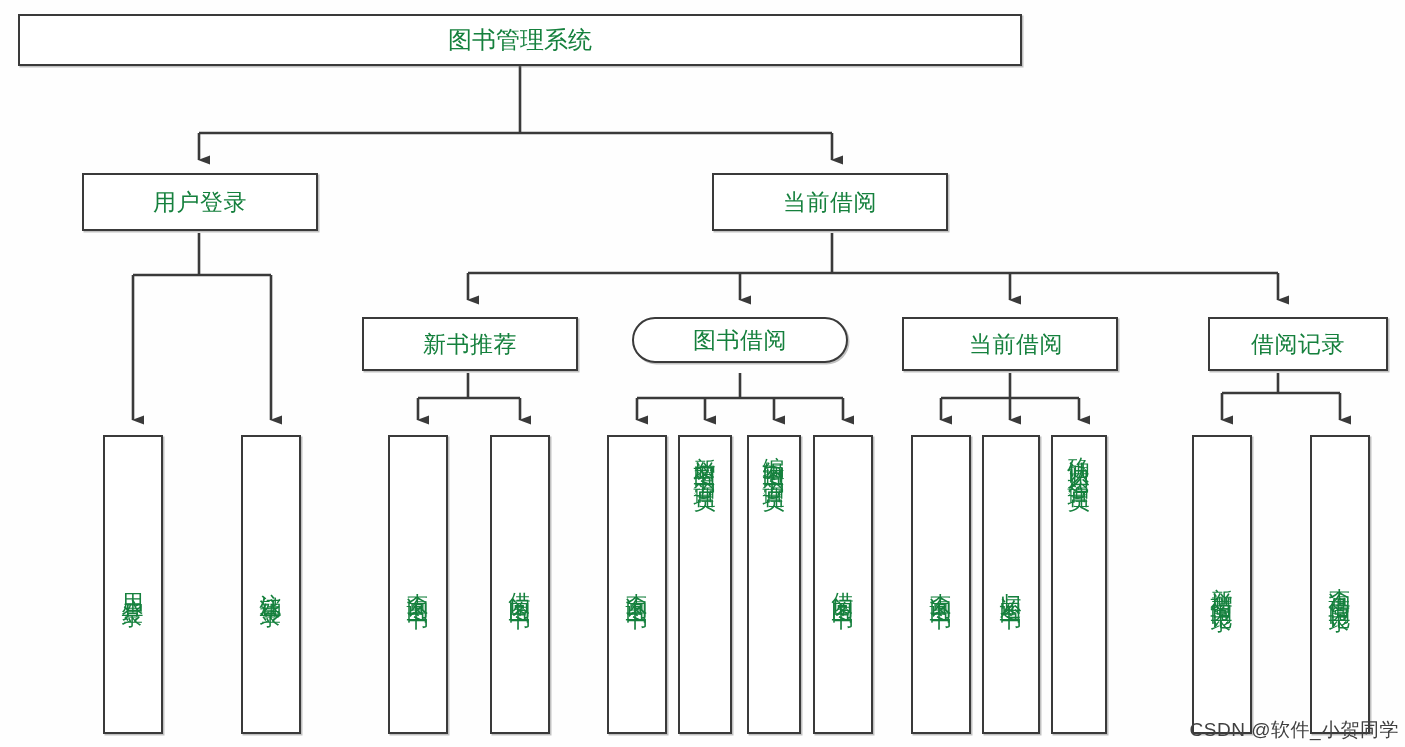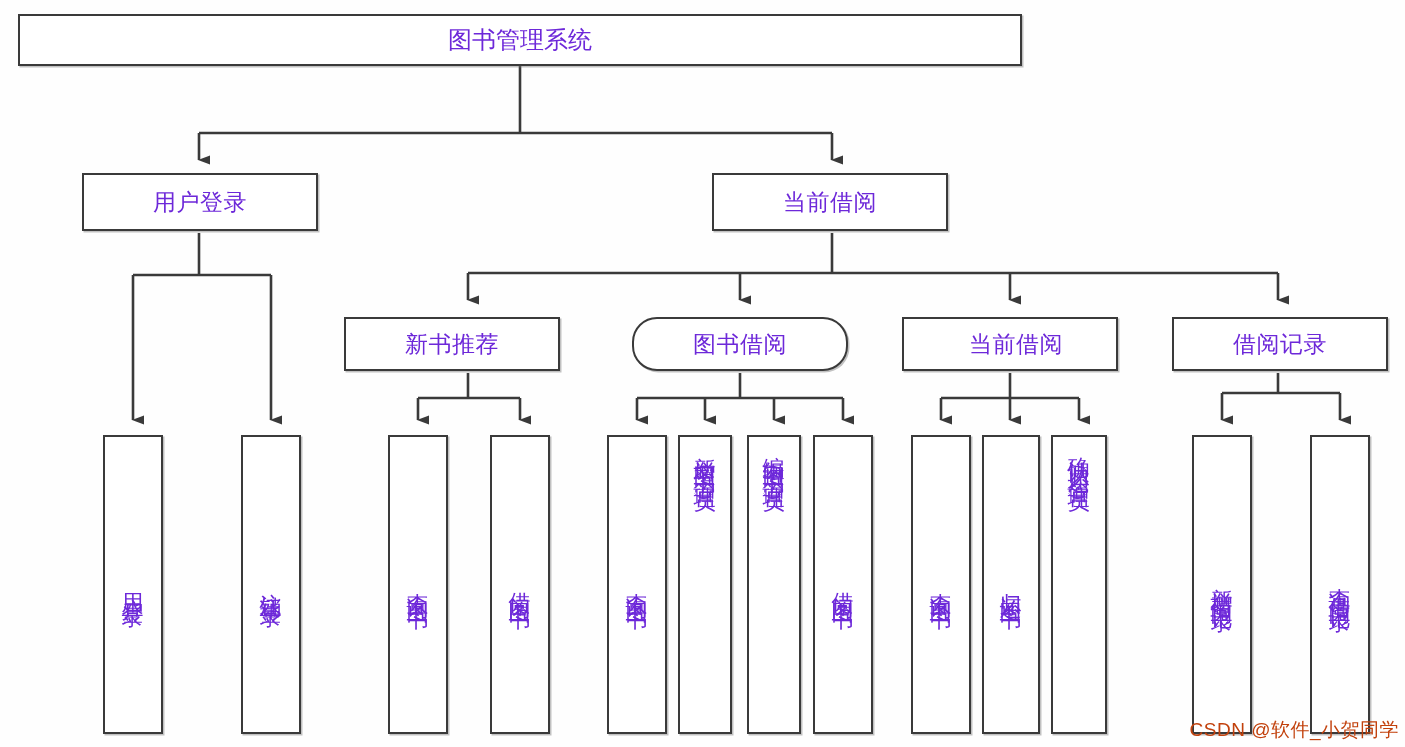--- a/index.html
+++ b/index.html
@@ -26,21 +26,21 @@
   }
   .node {
     position: absolute;
     box-sizing: border-box;
     background: #ffffff;
     border: 2.2px solid #3a3a3a;
     box-shadow: 1.5px 1.5px 0 rgba(120,120,120,0.45);
     display: flex;
     align-items: center;
     justify-content: center;
-    color: #6d28d9;
+    color: #15803d;
     font-family: Liberation Serif, serif;
   }
   .node.horiz {
     font-size: 23px;
     letter-spacing: 0.5px;
   }
   .node.root {
     font-size: 24px;
   }
   .node.leaf {
@@ -67,21 +67,21 @@
   }
   .leaf-inner.toptext {
     align-items: flex-start;
     padding-top: 2px;
   }
   .watermark {
     position: absolute;
     right: 6px;
     bottom: 4px;
     font-size: 19px;
-    color: #c2410c;
+    color: #404040;
     letter-spacing: 0.5px;
     white-space: nowrap;
   }
 </style>
 </head>
 <body>
 
 <div id="canvas">
 
   <svg class="wires" viewBox="0 0 1405 747">
@@ -143,30 +143,30 @@
     <span>图书管理系统</span>
   </div>
 
   <div class="node horiz" style="left:82px; top:173px; width:236px; height:58px;">
     <span>用户登录</span>
   </div>
   <div class="node horiz" style="left:712px; top:173px; width:236px; height:58px;">
     <span>当前借阅</span>
   </div>
 
-  <div class="node horiz" style="left:344px; top:317px; width:216px; height:54px;">
+  <div class="node horiz" style="left:362px; top:317px; width:216px; height:54px;">
     <span>新书推荐</span>
   </div>
-  <div class="node horiz" style="left:632px; top:317px; width:216px; height:54px;border-radius:25px;">
+  <div class="node horiz" style="left:632px; top:317px; width:216px; height:46px;border-radius:25px;">
     <span>图书借阅</span>
   </div>
   <div class="node horiz" style="left:902px; top:317px; width:216px; height:54px;padding-left:12px;">
     <span>当前借阅</span>
   </div>
-  <div class="node horiz" style="left:1172px; top:317px; width:216px; height:54px;align-items:center;">
+  <div class="node horiz" style="left:1208px; top:317px; width:180px; height:54px;align-items:center;">
     <span>借阅记录</span>
   </div>
 
   <div class="node leaf" style="left:103px; top:435px; width:60px; height:299px;">
     <div class="leaf-inner">
       <span class="vtext">用户登录</span>
     </div>
   </div>
   <div class="node leaf" style="left:241px; top:435px; width:60px; height:299px;">
     <div class="leaf-inner">

